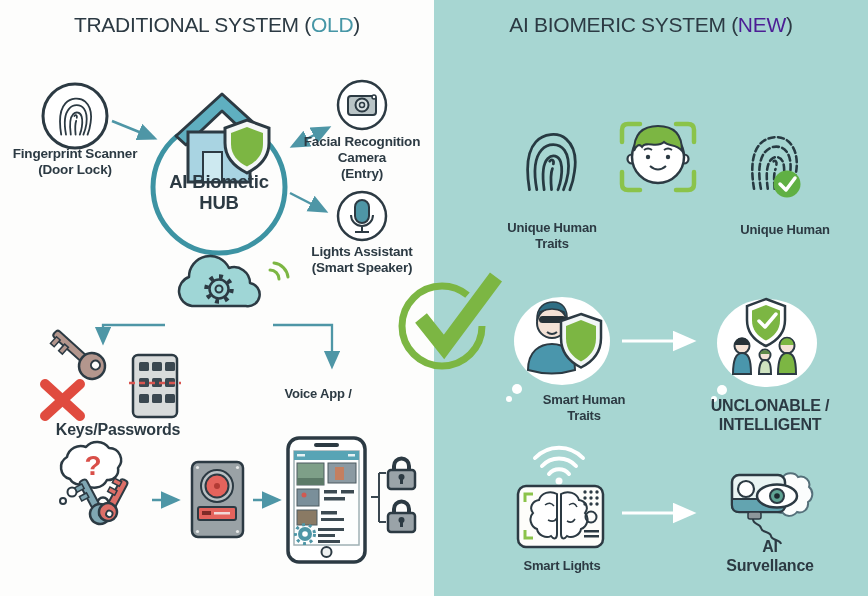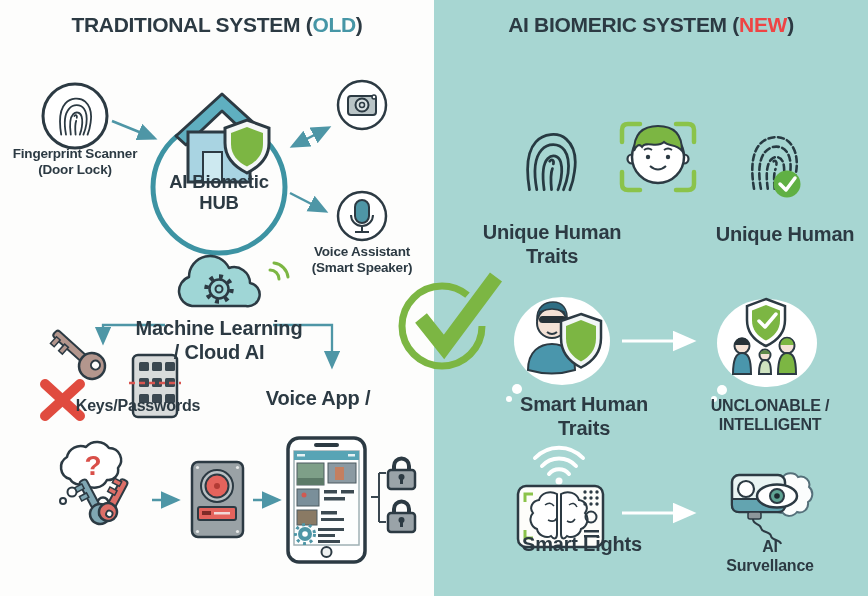--- a/index.html
+++ b/index.html
@@ -1,26 +1,26 @@
 <!DOCTYPE html>
 <html><head>
 <meta charset="utf-8">
 <style>
   html,body{margin:0;padding:0;background:#e8e8e8;}
   .canvas{position:relative;width:868px;height:596px;overflow:hidden;
           background:#fdfdfc;font-family:"Liberation Sans",sans-serif;}
   .panel-right{position:absolute;left:434px;top:0;width:434px;height:596px;background:#a7d6d2;}
   .gfx{position:absolute;left:0;top:0;z-index:2;}
   .title{position:absolute;top:13px;width:434px;text-align:center;z-index:3;
-         font-size:21px;font-weight:bold;letter-spacing:-0.3px;color:#2c3a43;white-space:nowrap;}
+         font-size:21px;font-weight:normal;letter-spacing:-0.3px;color:#2c3a43;white-space:nowrap;}
   .title .teal{color:#4696a6}
-  .title .green{color:#ef4444}
+  .title .green{color:#4c1d95}
   .lbl{position:absolute;z-index:3;transform:translateX(-50%);text-align:center;
        font-weight:bold;font-size:13.5px;line-height:1.2;color:#2c3a43;letter-spacing:-0.2px;white-space:nowrap;}
-  .f15{font-size:20px}
+  .f15{font-size:13px}
   .f14{font-size:16px}
   .hub-lbl{font-size:18.5px;line-height:1.15;}
   .qmark{position:absolute;z-index:3;transform:translateX(-50%);
          font-size:28px;font-weight:bold;color:#d94f49;}
 </style>
 </head>
 <body>
 
 <div class="canvas">
   <div class="panel-right"></div>
@@ -335,32 +335,33 @@
   <div class="lbl" style="left:75px;top:146px;">
     <div>Fingerprint Scanner</div>
     <div>(Door Lock)</div>
   </div>
 
   <div class="lbl hub-lbl" style="left:219px;top:171px;">
     <div>AI Biometic</div>
     <div>HUB</div>
   </div>
 
+  <div class="lbl" style="left:362px;top:134px;">
+    <div>Facial Recognition</div>
+    <div>Camera</div>
+    <div>(Entry)</div>
+  </div>
 
   <div class="lbl" style="left:362px;top:244px;">
-    <div>Voice Assistant</div>
+    <div>Lights Assistant</div>
     <div>(Smart Speaker)</div>
   </div>
 
-  <div class="lbl f15" style="left:219px;top:316px;">
-    <div>Machine Learning</div>
-    <div>/ Cloud AI</div>
-  </div>
-
-  <div class="lbl f14" style="left:118px;top:396px;margin-left:20px;">
+
+  <div class="lbl f14" style="left:118px;top:420px;">
     <div>Keys/Passwords</div>
   </div>
 
   <div class="qmark" style="left:93px;top:450px;">
     <span>?</span>
   </div>
 
   <div class="lbl f15" style="left:318px;top:386px;">
     <div>Voice App /</div>
   </div>
@@ -377,21 +378,21 @@
   <div class="lbl f15" style="left:584px;top:392px;">
     <div>Smart Human</div>
     <div>Traits</div>
   </div>
 
   <div class="lbl f14" style="left:770px;top:396px;">
     <div>UNCLONABLE /</div>
     <div>INTELLIGENT</div>
   </div>
 
-  <div class="lbl f15" style="left:562px;top:532px;margin-left:20px;">
+  <div class="lbl f15" style="left:562px;top:558px;">
     <div>Smart Lights</div>
   </div>
 
   <div class="lbl f14" style="left:770px;top:537px;">
     <div>AI</div>
     <div>Survellance</div>
   </div>
 </div>
 
 </body></html>

